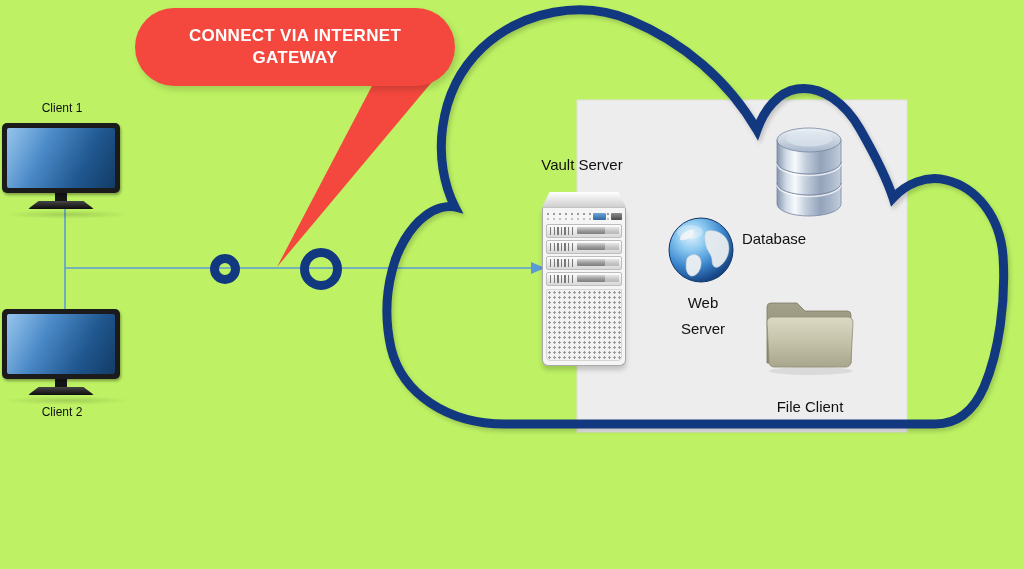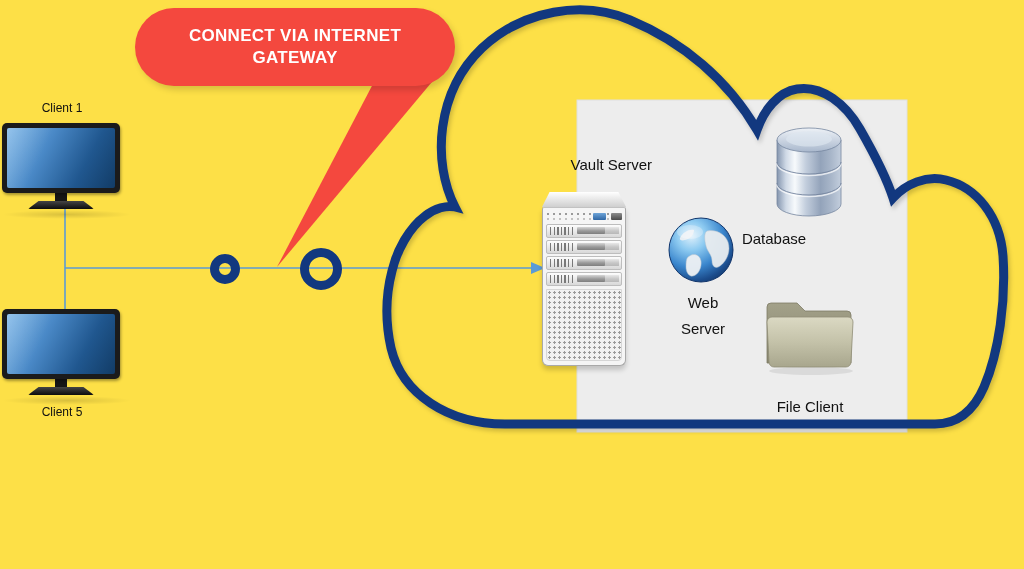--- a/index.html
+++ b/index.html
@@ -1,17 +1,17 @@
 <!DOCTYPE html>
 <html><head>
 <meta charset="utf-8">
 <style>
   html,body{margin:0;padding:0;background:#fff;}
   .stage{
-    position:relative;width:1024px;height:569px;background:#fde047;overflow:hidden;
+    position:relative;width:1024px;height:569px;background:#bef264;overflow:hidden;
     font-family:"Liberation Sans","DejaVu Sans",sans-serif;
   }
   .stage svg.artwork{position:absolute;left:0;top:0;}
 
   
   .callout{
     position:absolute;left:135px;top:8px;width:320px;height:78px;
     background:#F4483E;border-radius:39px;
     display:flex;align-items:center;justify-content:center;
     box-shadow:3px 4px 6px rgba(0,0,0,0.15);
@@ -150,38 +150,38 @@
 
   <div class="client" style="left:2px;top:307px;">
     <div class="monitor">
       <div class="mon-frame">
         <div class="mon-screen"></div>
       </div>
       <div class="mon-neck"></div>
       <div class="mon-base"></div>
       <div class="mon-shadow"></div>
     </div>
-    <div class="client-label">Client 5</div>
+    <div class="client-label">Client 2</div>
   </div>
 
   <div class="server">
     <div class="srv-cap"></div>
     <div class="srv-body">
       <div class="srv-strip">
         <span class="srv-led-blue"></span>
         <span class="srv-led-dark"></span>
       </div>
       <div class="srv-bay"></div>
       <div class="srv-bay"></div>
       <div class="srv-bay"></div>
       <div class="srv-bay"></div>
       <div class="srv-grille"></div>
     </div>
   </div>
-  <div class="node-label" style="left:512px;top:156px;width:140px;text-align:right;">Vault Server</div>
+  <div class="node-label" style="left:512px;top:156px;width:140px;">Vault Server</div>
 
   <svg class="icon-svg" style="left:666px;top:216px;" width="70" height="70" viewBox="0 0 70 70">
     <defs>
       <radialGradient id="gGlobe" cx="35%" cy="28%" r="80%">
         <stop offset="0%" stop-color="#dff0fb"></stop>
         <stop offset="28%" stop-color="#8ecbf1"></stop>
         <stop offset="62%" stop-color="#3a86cd"></stop>
         <stop offset="88%" stop-color="#1b4c8c"></stop>
         <stop offset="100%" stop-color="#143a6e"></stop>
       </radialGradient>

